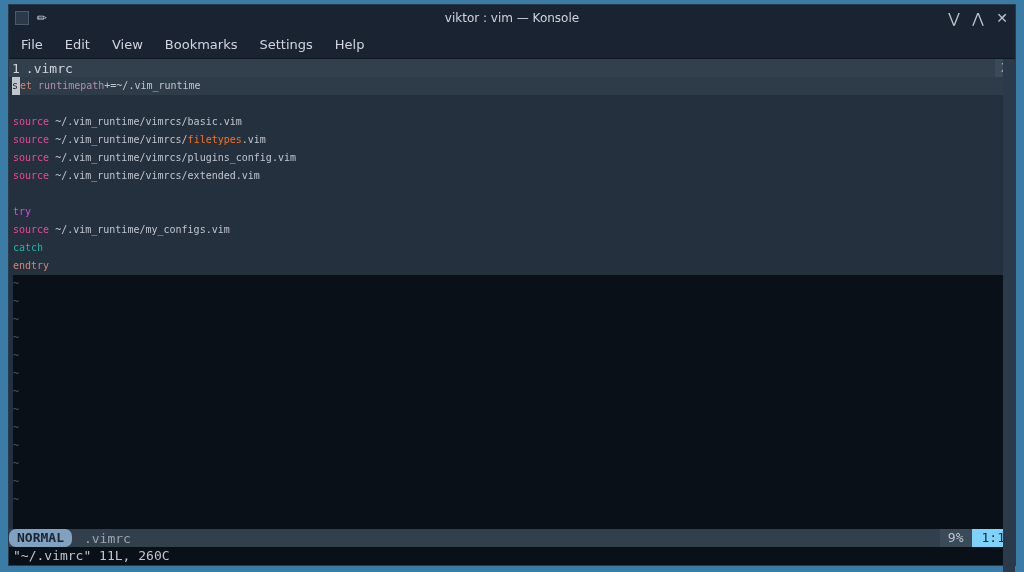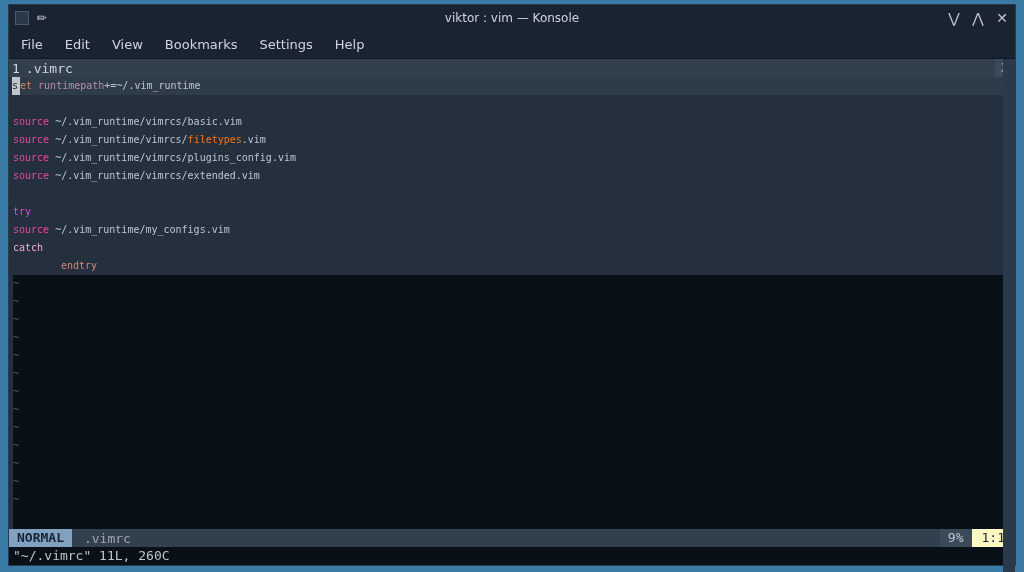--- a/index.html
+++ b/index.html
@@ -133,57 +133,58 @@
   }
   .dark-fill {
     background: #0a1018;
     flex: 1;
   }
   .tilde { color: #4a5a6a; height: 18px; }
   .kw-set { color: #d08770; }
   .kw-opt { color: #b48ead; }
   .kw-source { color: #ec4899; }
   .kw-try { color: #d946ef; }
-  .kw-catch { color: #f9a8d4; text-align: center; }
-  .kw-endtry { color: #d08770; margin-left: 48px; }
+  .kw-catch { color: #14b8a6; text-align: center; }
+  .kw-endtry { color: #d08770; }
   .ft { color: #f97316; }
   .vim-status {
     height: 18px;
     background: #32404e;
     display: flex;
     align-items: center;
     font-size: 13px;
   }
   .mode-badge {
     background: #81a1c1;
     color: #1a2332;
     padding: 0 8px;
     height: 100%;
     line-height: 18px;
     font-weight: bold;
+    border-radius: 7px;
   }
   .status-file {
     padding: 0 12px;
     color: #a0a5ae;
   }
   .status-right {
     margin-left: auto;
     display: flex;
     align-items: center;
     height: 100%;
   }
   .status-pct {
     background: #3a4a58;
     color: #c0c5ce;
     padding: 0 8px;
     height: 100%;
     line-height: 18px;
   }
   .status-pos {
-    background: #fef9c3;
+    background: #7dd3fc;
     color: #1a2332;
     padding: 0 10px;
     height: 100%;
     line-height: 18px;
     min-width: 36px;
     text-align: right;
   }
   .cmdline {
     height: 18px;
     background: #0a1018;

